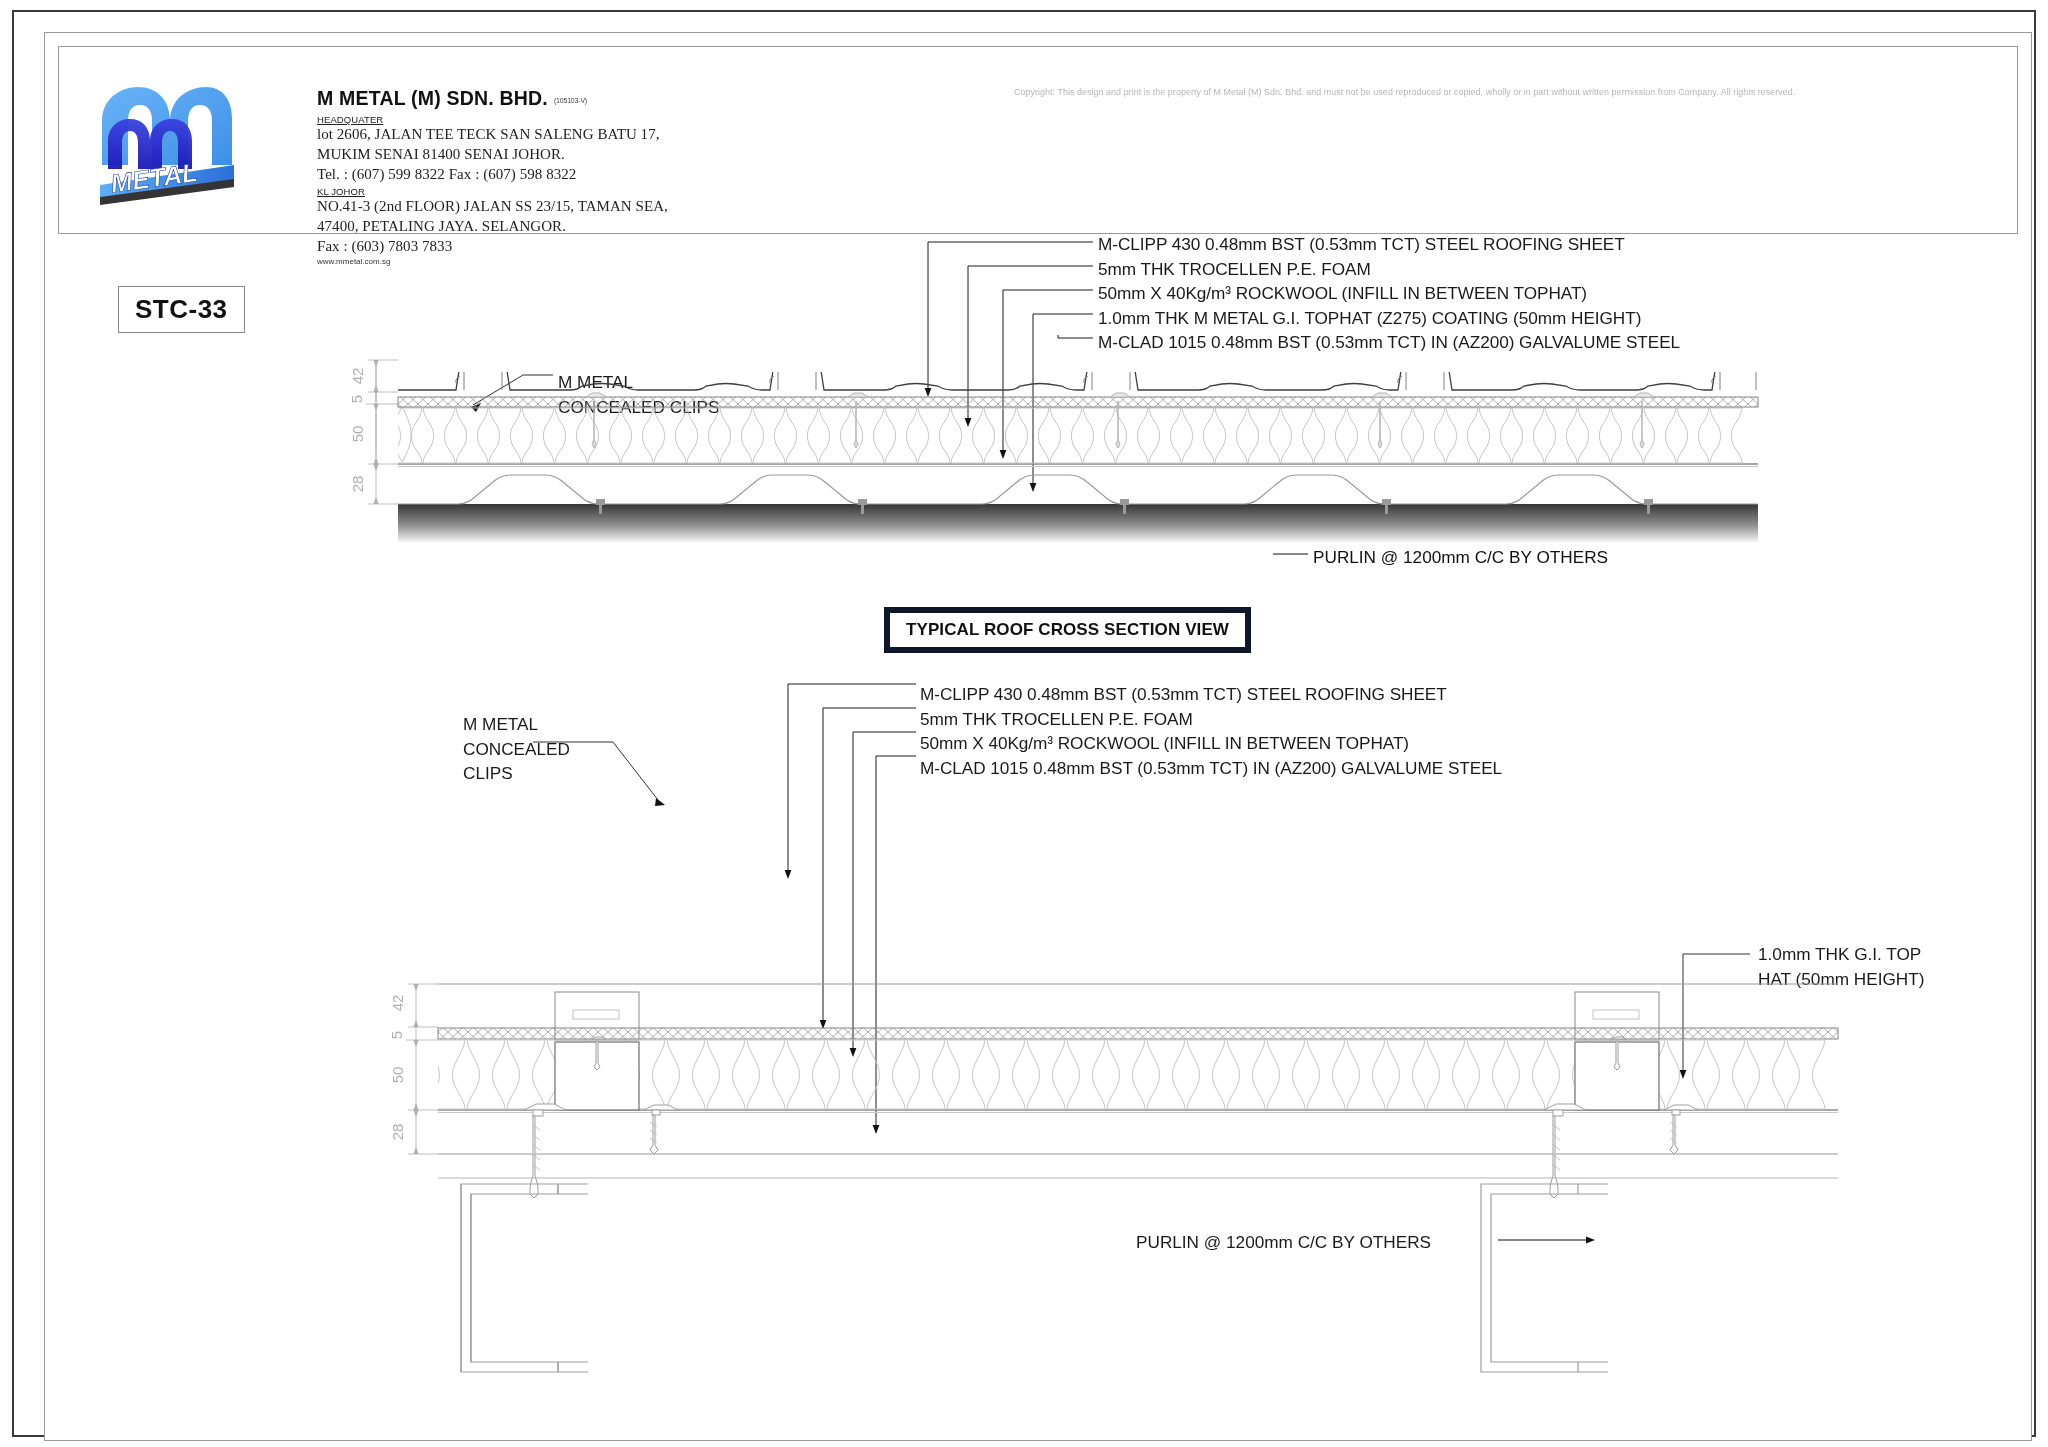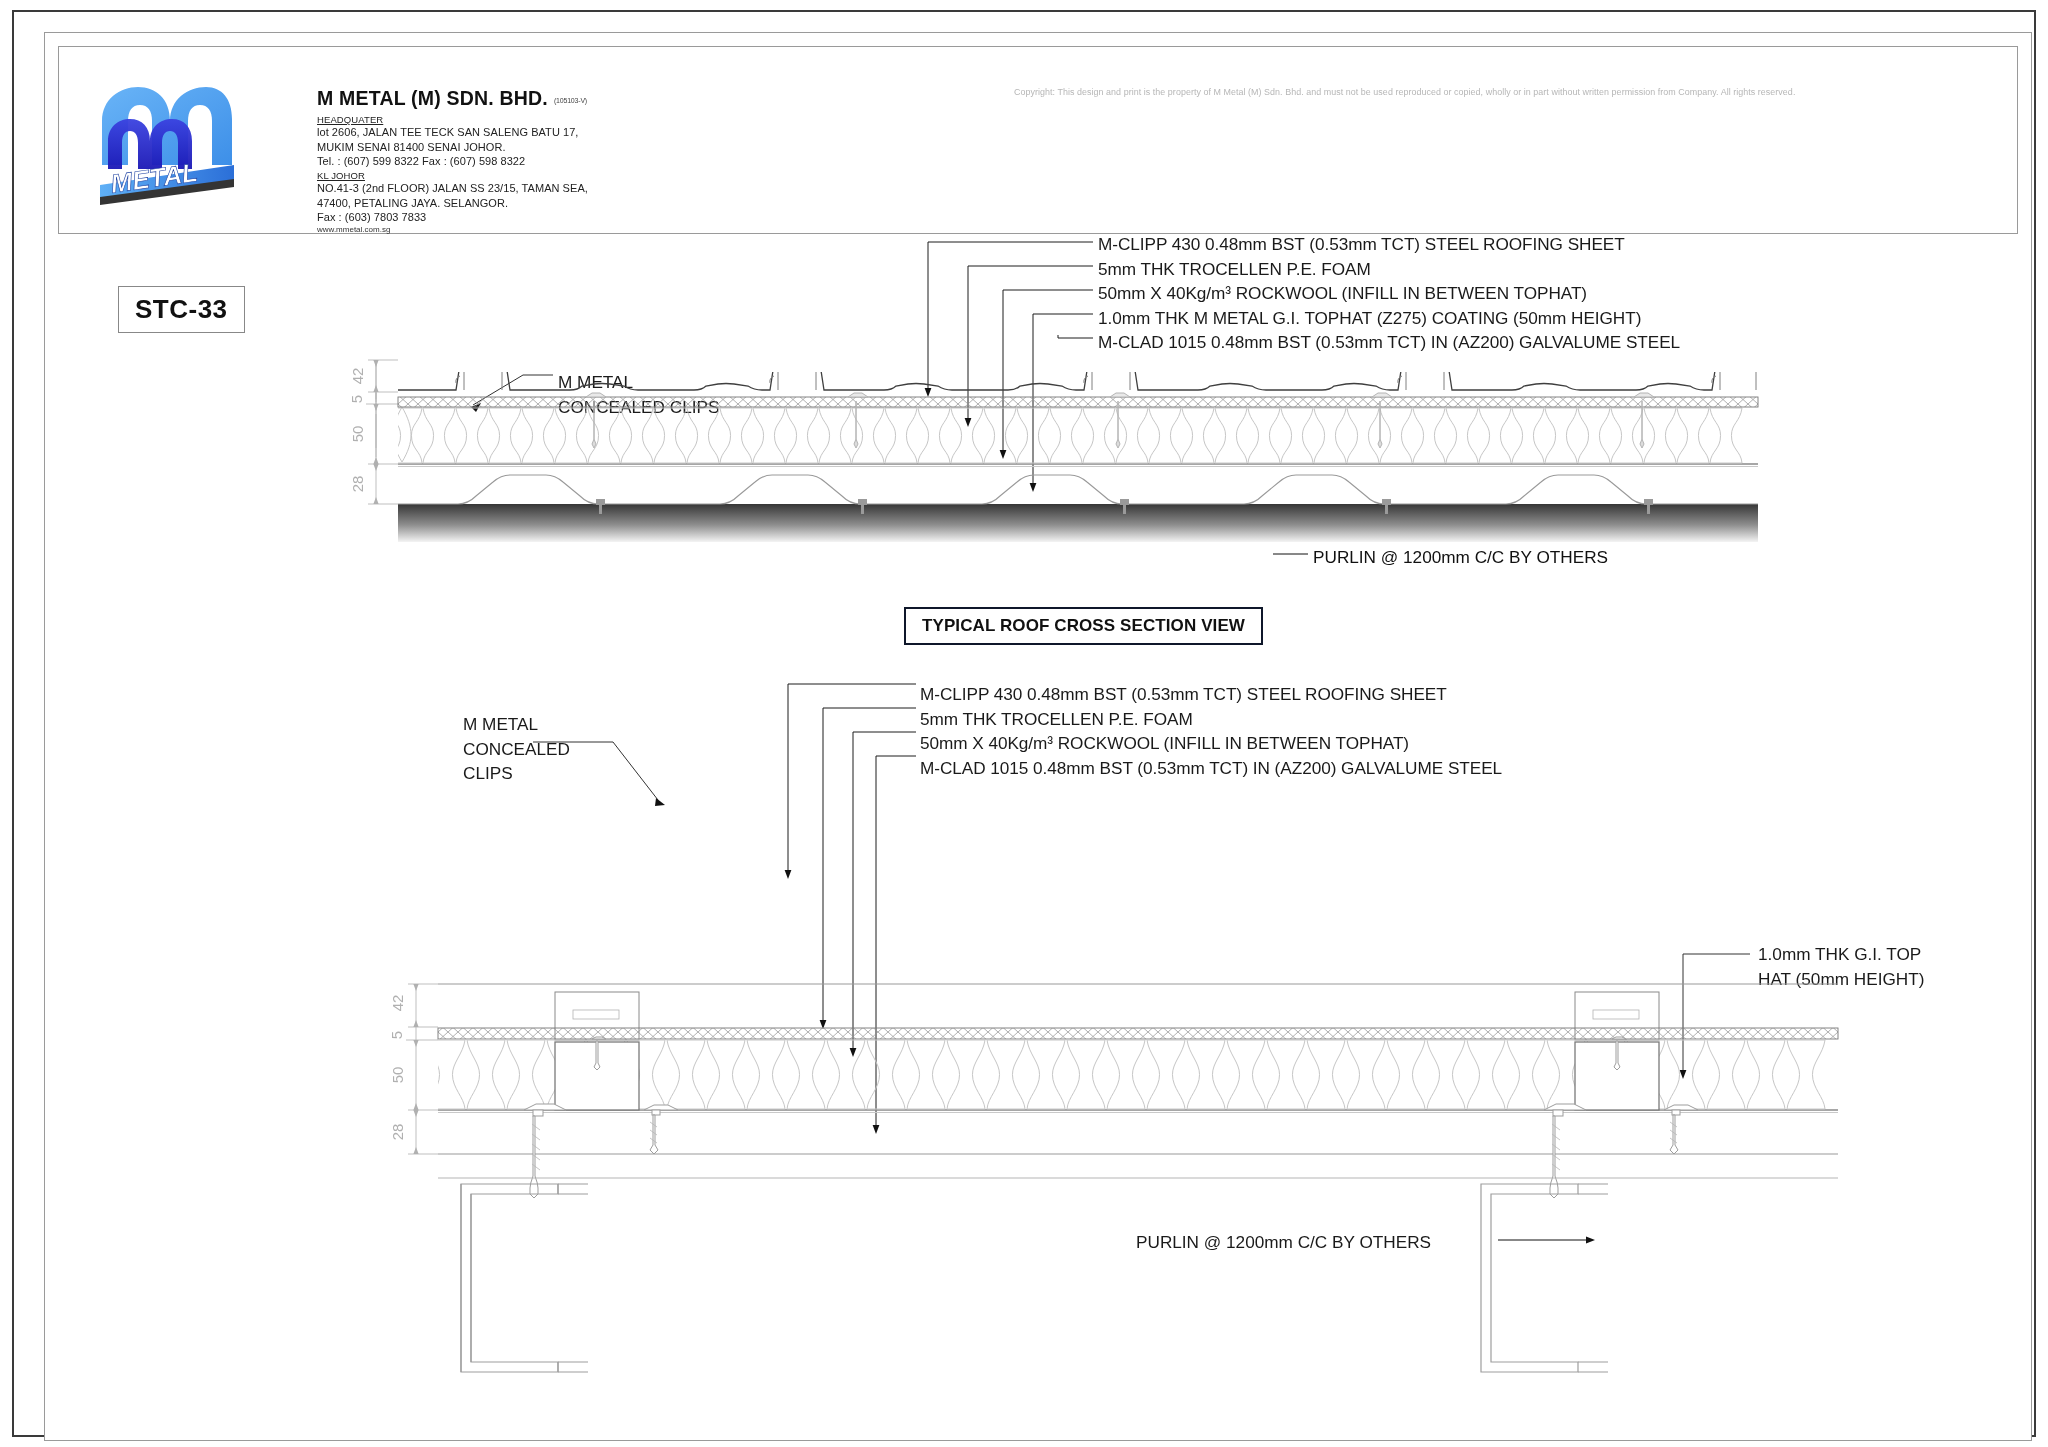--- a/index.html
+++ b/index.html
@@ -28,21 +28,21 @@
     position:absolute; left:44px; top:34px;
     width:1960px; height:188px;
     border:1px solid #9a9a9a;
     background:#fff;
   }
   #logo-wrap { position:absolute; left:25px; top:22px; width:150px; height:138px; }
   #company-block { position:absolute; left:258px; top:40px; width:420px; }
   .co-name { font-size:19.5px; font-weight:bold; letter-spacing:0.2px; color:#111; display:inline-block;}
   .co-reg { font-size:7px; color:#444; display:inline-block; vertical-align:2px; margin-left:6px; letter-spacing:-0.2px;}
   .addr-head { font-size:9.5px; color:#222; text-decoration:underline; margin-top:4px; letter-spacing:0.1px;}
-  .addr-line { font-size:11px; color:#222; line-height:1.33; letter-spacing:0.05px;}
+  .addr-line { font-size:15px; color:#222; line-height:1.33; letter-spacing:0.05px;font-family:Liberation Serif, serif;}
   .addr-web { font-size:8px; color:#333; margin-top:0;}
   #copyright {
     position:absolute; left:955px; top:40px; width:1000px;
     font-size:9.2px; color:#b6b6b6; letter-spacing:0.05px;
     text-align:justify; white-space:nowrap;
     font-family:"Liberation Sans", sans-serif;
     transform:scaleX(0.97); transform-origin:left center;
   }
   
   #drawing { position:absolute; left:44px; top:230px; width:1960px; height:1195px; }
@@ -55,23 +55,23 @@
     background:#fff;
   }
   
   .callout-list { position:absolute; }
   .callout-line {
     font-size:17.2px; color:#1a1a1a; line-height:24.5px; white-space:nowrap;
     letter-spacing:-0.05px;
   }
   .plain-label { position:absolute; font-size:17.2px; color:#1a1a1a; line-height:24.5px; white-space:nowrap;}
   .view-title {
-    position:absolute; border:2px solid #0f172a; background:#fff;
+    position:absolute; border:6px solid #0f172a; background:#fff;
     font-size:17px; font-weight:bold; color:#111; padding:7px 16px;
-    white-space:nowrap; letter-spacing:0.1px;margin-left:20px;
+    white-space:nowrap; letter-spacing:0.1px;
   }
   svg { position:absolute; left:0; top:0; overflow:visible; }
   .dim-txt { font-size:15px; fill:#b0b0b0; font-family:"Liberation Sans", sans-serif; }
 </style>
 </head>
 <body>
 
 <div id="sheet-outer">
  <div id="sheet-inner"></div>
 

